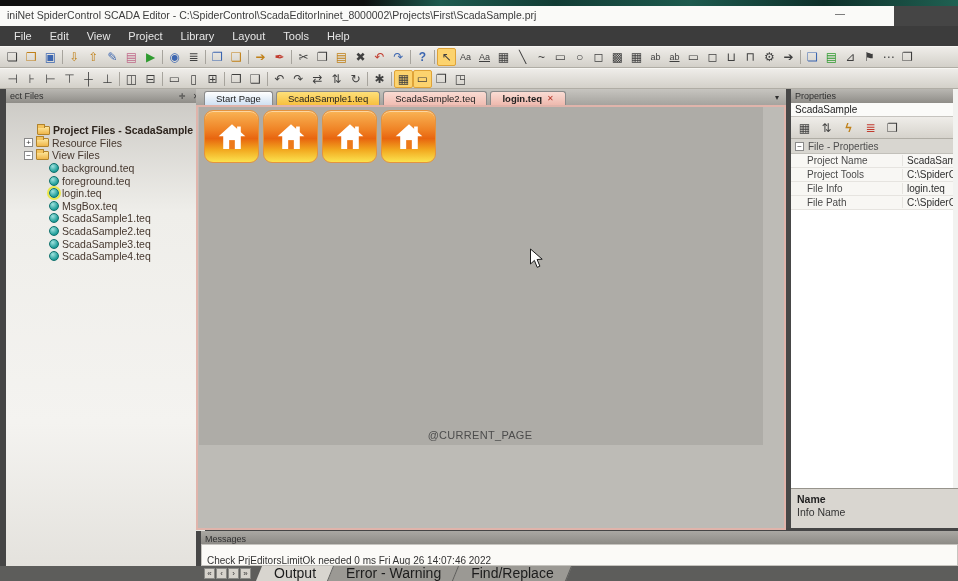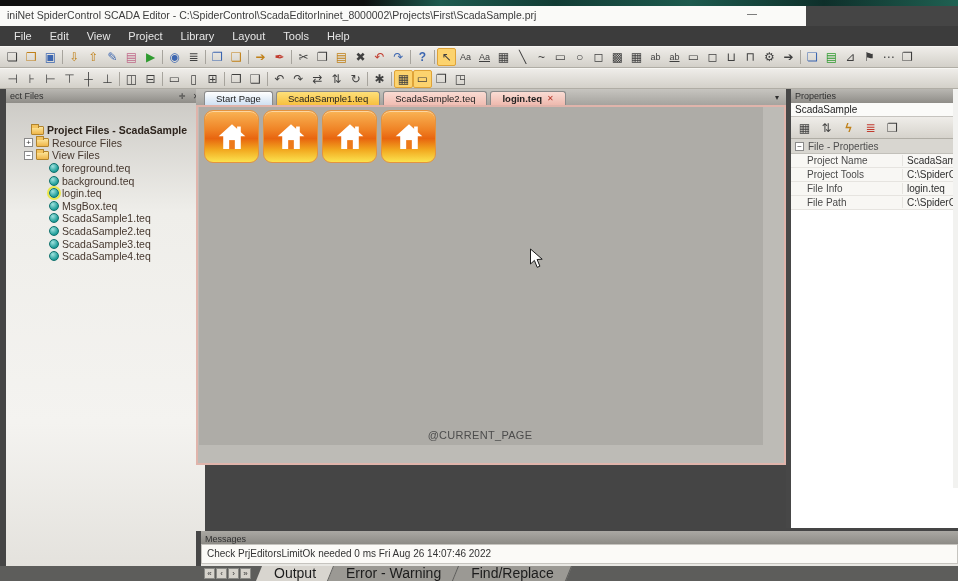--- a/index.html
+++ b/index.html
@@ -2,21 +2,21 @@
 <html><head>
 <meta charset="utf-8">
 <style>
   *{box-sizing:border-box;margin:0;padding:0}
   html,body{width:958px;height:581px;overflow:hidden}
   body{position:relative;background:#454545;font-family:"Liberation Sans","DejaVu Sans",sans-serif;-webkit-font-smoothing:antialiased}
   .abs{position:absolute}
 
   
   #topstrip{left:0;top:0;width:958px;height:6px;background:linear-gradient(90deg,#0e0e0e 0%,#0e0e0e 38%,#1d5a4e 46%,#123c35 58%,#1d5a4e 72%,#0e2f2a 86%,#1f6152 100%)}
-  #titlebar{left:0;top:6px;width:806px;height:20px;background:#fafaf8;color:#3c3c3c;font-size:10.5px;line-height:19px;padding-left:7px;white-space:nowrap}
+  #titlebar{left:0;top:6px;width:894px;height:20px;background:#fafaf8;color:#3c3c3c;font-size:10.5px;line-height:19px;padding-left:7px;white-space:nowrap}
   #titlebar .minbtn{position:absolute;right:45px;top:2px;width:18px;height:14px;text-align:center;font-size:10px;color:#555;line-height:12px}
 
   
   #menubar{left:0;top:26px;width:958px;height:20px;background:#3c3c3c;display:flex;align-items:center;padding-left:5px}
   .mitem{color:#e6e6e6;font-size:11px;padding:2px 9px;cursor:default}
 
   
   .toolbar{left:0;width:958px;background:linear-gradient(#efede9,#d3d0c9);border-top:1px solid #f7f6f3;border-bottom:1px solid #b0ada5;display:flex;align-items:center;padding-left:3px}
   #toolbar1{top:46px;height:22px}
   #toolbar2{top:68px;height:21px}
@@ -29,33 +29,33 @@
   .tbtn.sepi{min-width:5px;width:5px;height:16px;position:relative}
   .tbtn.sepi::before{content:"";position:absolute;left:2px;top:1px;bottom:1px;width:1px;background:#a7a49d}
 
   
   #leftpanel{left:6px;top:89px;width:204px;height:477px;background:linear-gradient(180deg,#c9c7c2,#efeeea 26%,#f4f3f0 70%,#e4e2dd);border-right:5px solid #474747}
   .phead{height:14px;background:linear-gradient(#b9b7b2,#8f8d88);display:flex;align-items:center;font-size:9px;color:#2f2f2f;padding:0 4px;gap:4px}
   .phead .sp{flex:1}
   .phead .hicon{font-size:8px;color:#3a3a3a;width:10px;text-align:center}
   #tree{padding-top:21px}
   .trow{display:flex;align-items:center;height:12.6px;gap:3px;white-space:nowrap}
-  .trow.i0{padding-left:13px}.trow.i1{padding-left:18px}.trow.i2{padding-left:31px}
+  .trow.i0{padding-left:19px}.trow.i1{padding-left:18px}.trow.i2{padding-left:31px}
   .exp{width:9px;height:9px;border:1px solid #898989;background:#fff;font-size:8px;line-height:7px;text-align:center;color:#333;flex:none}
   .exp:empty{visibility:hidden}
   .ficon{flex:none;position:relative}
   .ficon.folder{width:13px;height:9px;background:linear-gradient(#fde69c,#efb64a);border:1px solid #b1832d;border-radius:1px}
   .ficon.folder::before{content:"";position:absolute;top:-3px;left:-1px;width:6px;height:3px;background:#f3c35e;border:1px solid #b1832d;border-bottom:none;border-radius:1px 1px 0 0}
   .ficon.teq{width:10px;height:10px;border-radius:50%;background:radial-gradient(circle at 35% 30%,#9fe2de,#1d9c98 70%);border:1px solid #0e716d}
   .trow.sel .ficon{box-shadow:0 0 0 2px #e9e74a}
   .tlabel{font-size:10.5px;color:#46382f}
   .trow.root .tlabel{font-weight:bold;color:#2d241d}
 
   
-  #center{left:196px;top:89px;width:590px;height:376px;background:#b9b7b2}
+  #center{left:196px;top:89px;width:590px;height:441px;background:#b9b7b2}
   #tabbar{position:absolute;left:0;top:0;right:0;height:16px;background:linear-gradient(#c7c5c0,#a5a39e);display:flex;align-items:flex-end;padding-left:8px}
   .tab{height:14px;line-height:13px;font-size:9.5px;color:#1e1e1e;padding:0 11px;border:1px solid #8a8a8a;border-bottom:none;border-radius:3px 3px 0 0;margin-right:3px;display:flex;align-items:center;gap:5px;white-space:nowrap}
   .tab.start{background:linear-gradient(#ffffff,#cfe0f2)}
   .tab.amber{background:linear-gradient(#fde07a,#f7bf3e)}
   .tab.pink{background:linear-gradient(#fadbd3,#f0bdb2)}
   .tab.active-pink{background:linear-gradient(#fadcd4,#eeb9ae);font-weight:bold}
   .tclose{color:#b5372a;font-weight:bold;font-size:8px}
   .tclose:empty{display:none}
   #taboverflow{position:absolute;right:7px;top:4px;font-size:8px;color:#2e2e2e}
   #canvas{position:absolute;left:0;top:16px;right:0;bottom:0;border:2px solid #e0b4ab;background:#bdbbb6}
@@ -75,21 +75,21 @@
   .pvalue{flex:1;padding-left:4px;font-size:10px;color:#2e2e2e;white-space:nowrap;overflow:hidden}
   #propfill{flex:1;background:#fff}
   #propdesc{height:40px;background:#d9d6d0;border-top:1px solid #97948c;padding:4px 6px;font-size:10.5px}
   #propdesc .t{font-weight:bold;color:#1f1f1f}
   #propdesc .s{color:#333;margin-top:1px}
   #rscroll{position:absolute;right:0;top:0;width:5px;height:399px;background:#f2f2f0}
 
   
   #messages{left:196px;top:531px;width:762px;height:35px;background:#e9e8e4;border-left:5px solid #474747}
   #msghead{height:13px;background:linear-gradient(#aaa8a3,#8d8b86);font-size:9px;color:#2f2f2f;display:flex;align-items:flex-end;padding-left:4px}
-  #msgbody{height:20px;background:#fbfaf7;border:1px solid #c6c4bf;font-size:10px;color:#333;padding:3px 5px;white-space:nowrap;overflow:hidden}
+  #msgbody{height:20px;background:#fbfaf7;border:1px solid #c6c4bf;font-size:10px;color:#333;padding:10px 5px;white-space:nowrap;overflow:hidden}
 
   
   #bottombar{left:0;top:566px;width:958px;height:15px;background:#5d5d5b;display:flex;align-items:center}
   #navbtns{margin-left:204px;display:flex;gap:1px}
   .navb{width:11px;height:11px;background:#d6d3cc;border:1px solid #8a8a86;font-size:8px;line-height:9px;text-align:center;color:#333}
   #btabs{display:flex;margin-left:8px;height:15px}
   .btab{position:relative;padding:0 15px;font-size:14px;line-height:15px;color:#1c1c1c;white-space:nowrap}
   .btab::before{content:"";position:absolute;inset:0;background:#9b9994;transform:skewX(-22deg);border-right:1px solid #5a5a58;z-index:0}
   .btab.active::before{background:#d8d5cf}
   .btab span{position:relative;z-index:1}
@@ -228,27 +228,27 @@
 
       <div class="trow i1">
         <span class="exp">−</span>
         <span class="ficon folder"></span>
         <span class="tlabel">View Files</span>
       </div>
 
       <div class="trow i2">
         <span class="exp"></span>
         <span class="ficon teq"></span>
+        <span class="tlabel">background.teq</span>
+      </div>
+
+      <div class="trow i2">
+        <span class="exp"></span>
+        <span class="ficon teq"></span>
         <span class="tlabel">foreground.teq</span>
-      </div>
-
-      <div class="trow i2">
-        <span class="exp"></span>
-        <span class="ficon teq"></span>
-        <span class="tlabel">background.teq</span>
       </div>
 
       <div class="trow i2 sel">
         <span class="exp"></span>
         <span class="ficon teq"></span>
         <span class="tlabel">login.teq</span>
       </div>
 
       <div class="trow i2">
         <span class="exp"></span>
@@ -382,20 +382,24 @@
         <span class="plabel">File Info</span>
         <span class="pvalue">login.teq</span>
       </div>
 
       <div class="prow">
         <span class="plabel">File Path</span>
         <span class="pvalue">C:\SpiderCo</span>
       </div>
     </div>
   <div id="propfill"></div>
+  <div id="propdesc">
+    <div class="t">Name</div>
+    <div class="s">Info Name</div>
+  </div>
   <div id="rscroll"></div>
 </div>
 
 <div class="abs" id="messages">
   <div id="msghead">
     <span>Messages</span>
   </div>
   <div id="msgbody">Check PrjEditorsLimitOk needed 0 ms Fri Aug 26 14:07:46 2022</div>
 </div>
 

